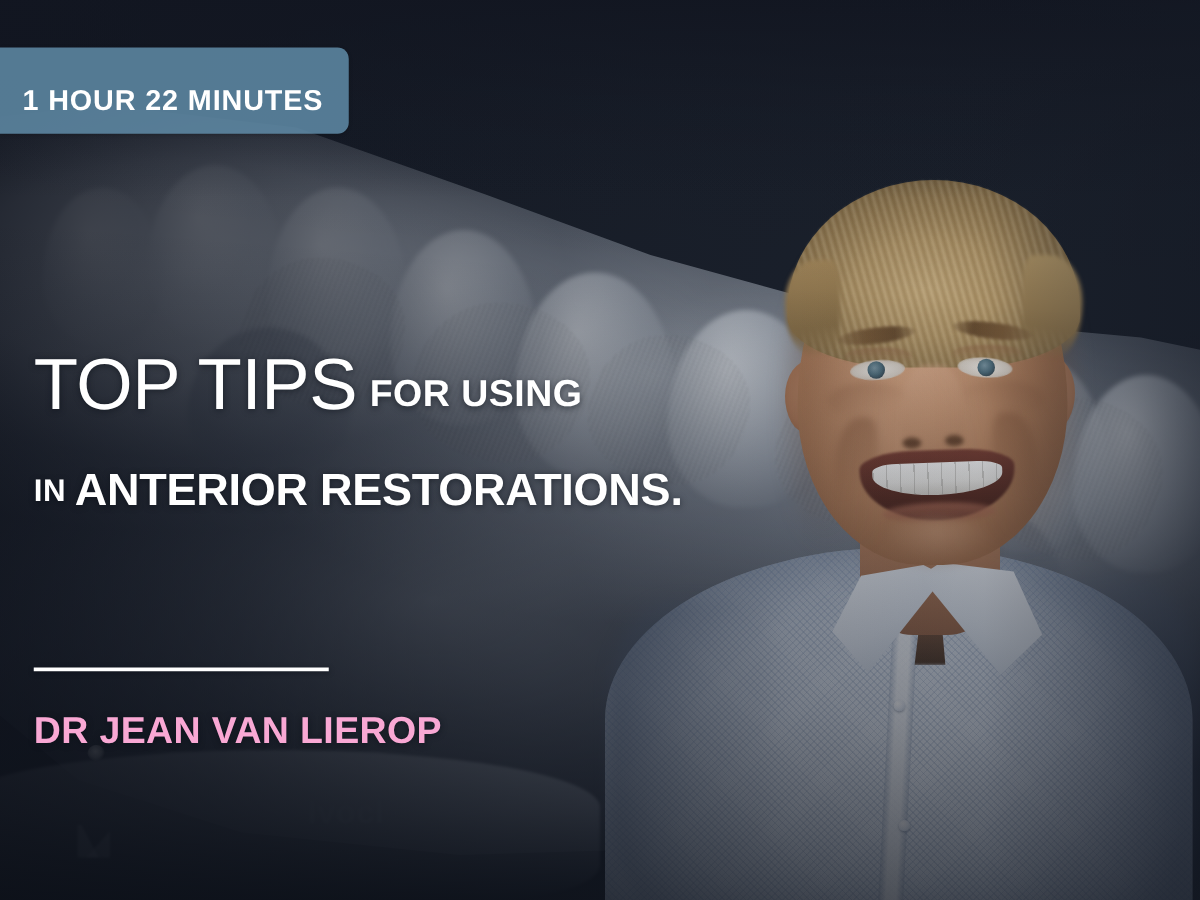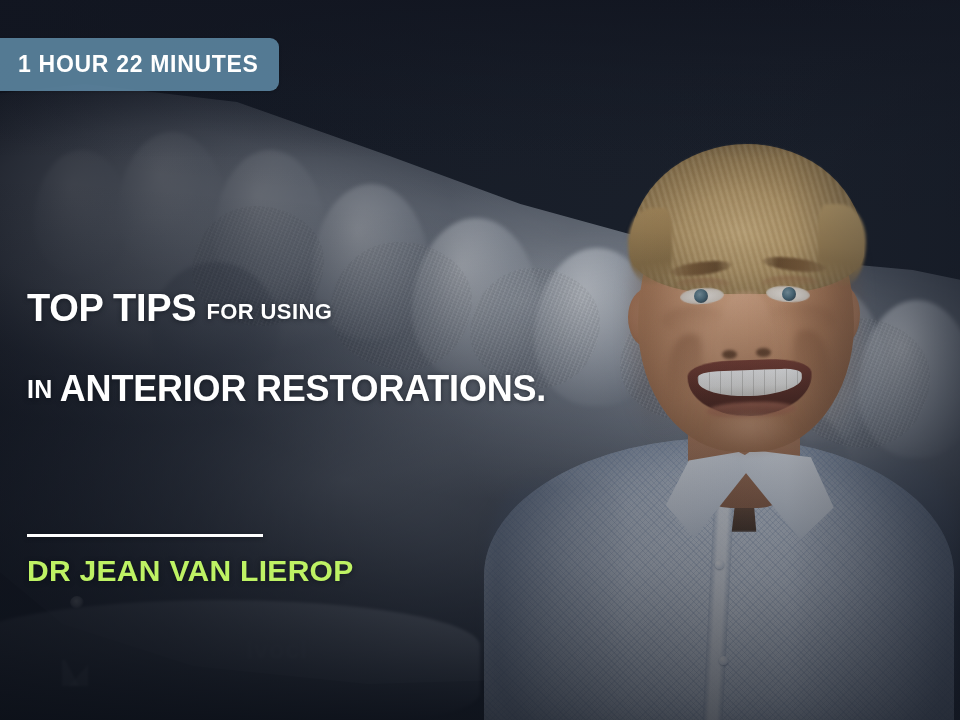--- a/index.html
+++ b/index.html
@@ -134,21 +134,21 @@
     inset: 0;
     background: linear-gradient(270deg, rgba(20,25,36,0.55) 0%, rgba(20,25,36,0.10) 18%, rgba(20,25,36,0) 34%);
   }
 
   
   .badge {
     position: absolute;
     left: 0;
     top: 38px;
     height: 53px;
-    padding: 0 20px 0 18px;
+    padding: 16px 20px 0 18px;
     display: flex;
     align-items: center;
     border-radius: 0 9px 9px 0;
     background: rgba(96,139,166,0.86);
     box-shadow: 0 1px 3px rgba(0,0,0,0.18);
   }
   .badge-text {
     color: #ffffff;
     font-size: 23px;
     font-weight: 600;
@@ -438,43 +438,43 @@
     position: absolute;
     left: 27px;
     top: 283px;
     width: 540px;
     color: #ffffff;
     text-shadow: 0 1px 5px rgba(8,12,20,0.55);
   }
   .line { display: block; white-space: nowrap; }
   .line-1 { line-height: 50px; }
   .t-top-tips {
-    font-size: 38px;
-    font-weight: 700;
+    font-size: 58px;
+    font-weight: 400;
     letter-spacing: -0.3px;
   }
   .t-for-using {
-    font-size: 22px;
+    font-size: 30px;
     font-weight: 600;
     letter-spacing: 0.4px;
     margin-left: 10px;
     position: relative;
     top: -2px;
     text-align: right;
   }
   .t-injection, .t-moulding {
     display: block;
     font-size: 64px;
     font-weight: 700;
     line-height: 60px;
     letter-spacing: -0.6px;
   }
   .line-4 {
-    margin-top: 28px;
-    line-height: 40px;
+    margin-top: 16px;
+    line-height: 56px;
   }
   .t-in {
     font-size: 25px;
     font-weight: 600;
     letter-spacing: 0.4px;
     position: relative;
     top: -3px;
   }
   .t-anterior {
     font-size: 36px;
@@ -489,25 +489,25 @@
     left: 27px;
     top: 534px;
     width: 236px;
     height: 3px;
     background: #ffffff;
     box-shadow: 0 1px 4px rgba(8,12,20,0.5);
   }
   .presenter {
     position: absolute;
     left: 27px;
-    top: 554px;
+    top: 568px;
     font-size: 30px;
     font-weight: 600;
     letter-spacing: 0.3px;
-    color: #bef264;
+    color: #f9a8d4;
     white-space: nowrap;
     text-shadow: 0 1px 5px rgba(8,12,20,0.55);
   }
 </style>
 </head>
 <body>
 
 <div id="stage">
 
   <div class="bg-base"></div>

